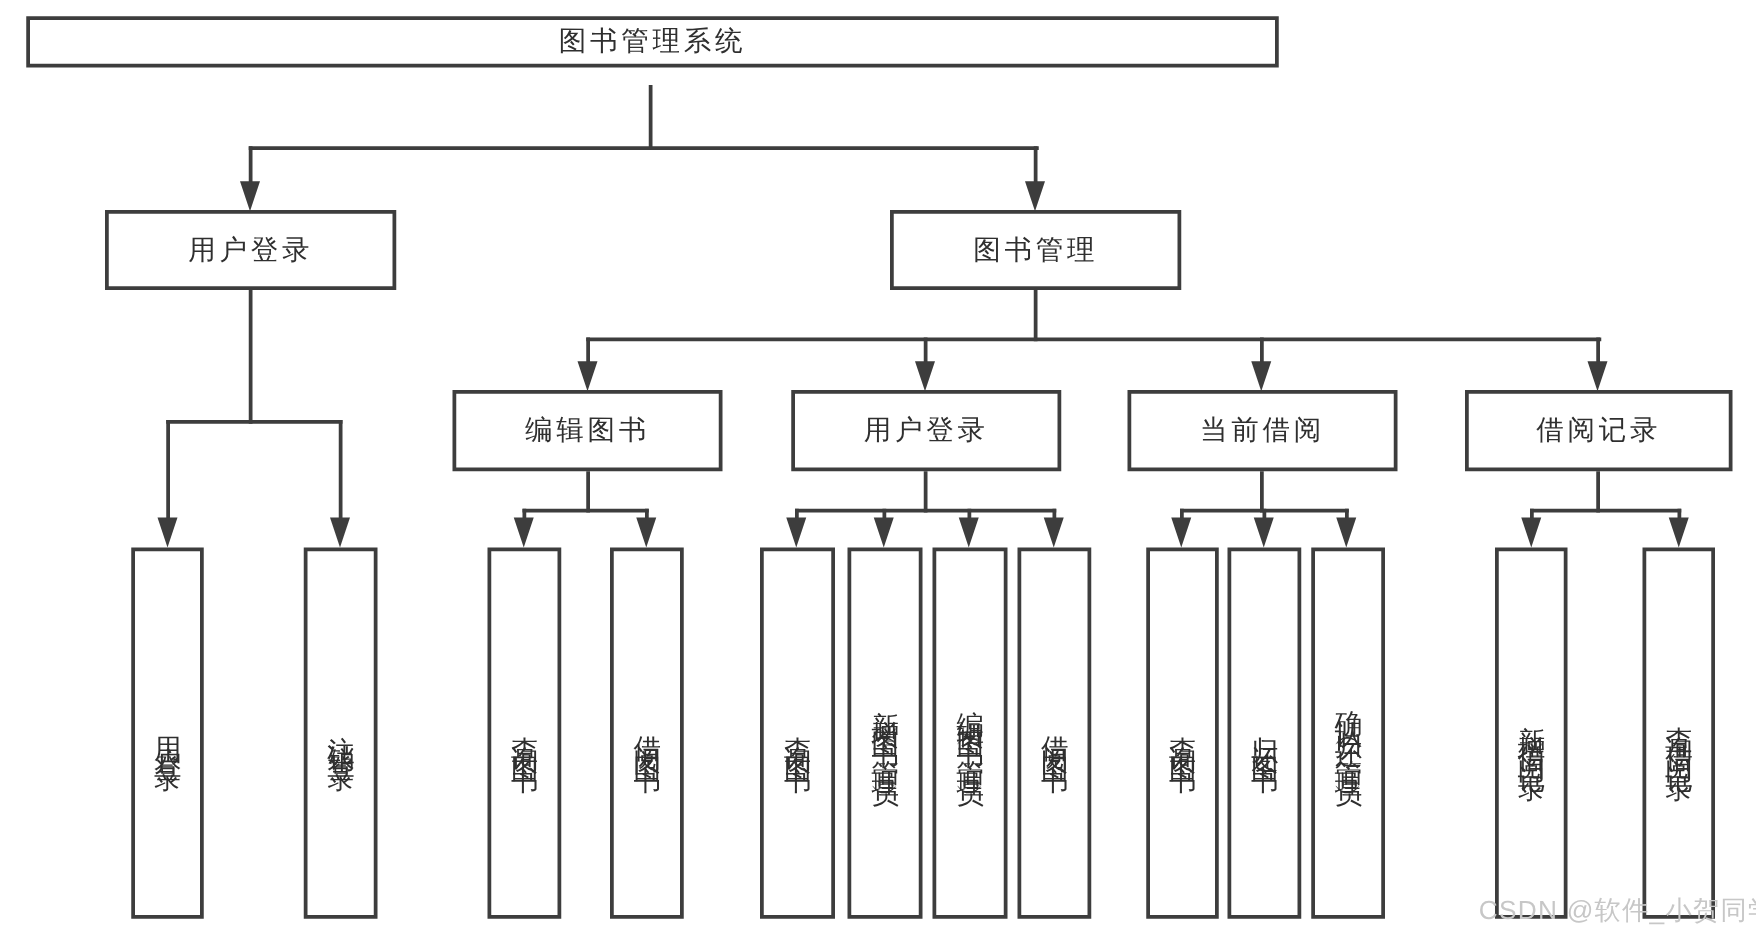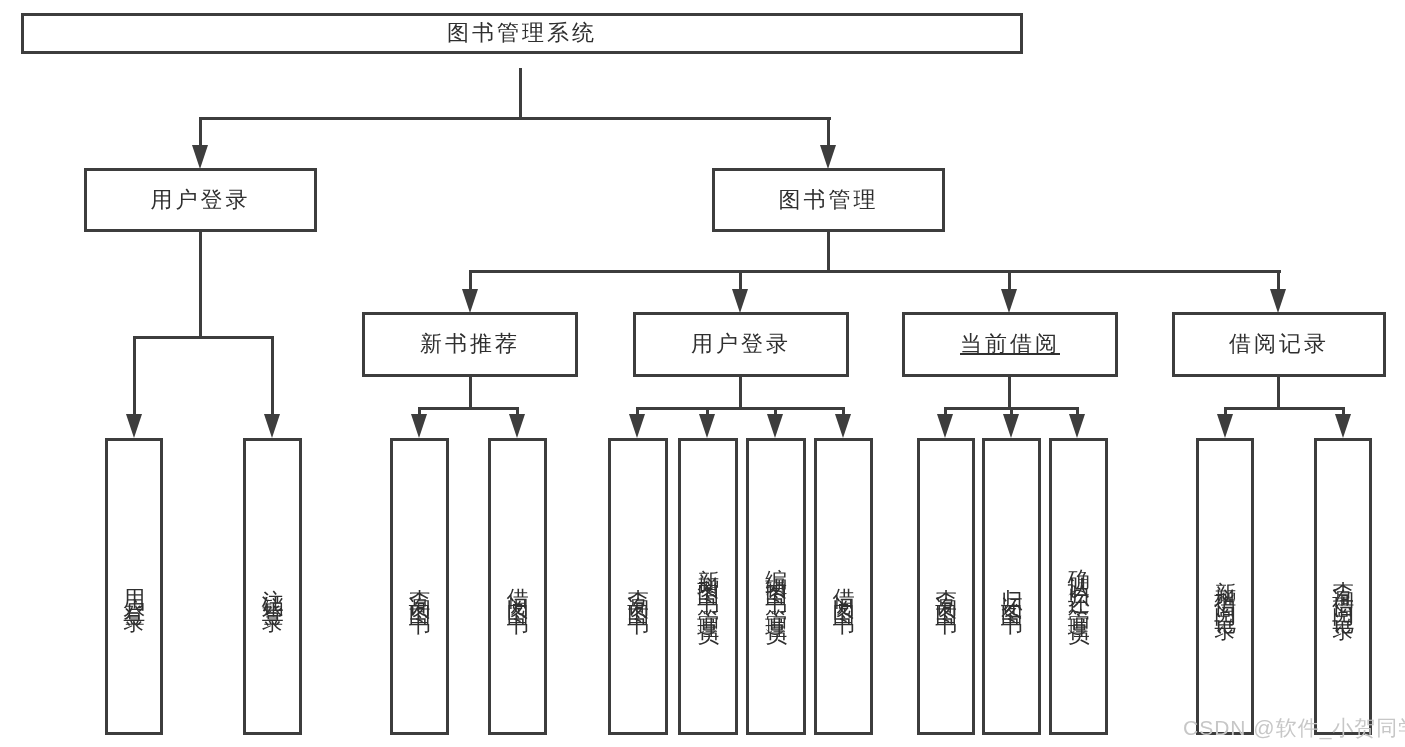--- a/index.html
+++ b/index.html
@@ -52,26 +52,26 @@
 </div>
 
 <div class="box" style="left:84px;top:168px;width:233px;height:64px;">
   <span>用户登录</span>
 </div>
 <div class="box" style="left:712px;top:168px;width:233px;height:64px;">
   <span>图书管理</span>
 </div>
 
 <div class="box" style="left:362px;top:312px;width:216px;height:65px;">
-  <span>新书推荐</span>
+  <span>编辑图书</span>
 </div>
 <div class="box" style="left:633px;top:312px;width:216px;height:65px;">
   <span>用户登录</span>
 </div>
-<div class="box" style="left:902px;top:312px;width:216px;height:65px;text-decoration:underline;">
+<div class="box" style="left:902px;top:312px;width:216px;height:65px;">
   <span>当前借阅</span>
 </div>
 <div class="box" style="left:1172px;top:312px;width:214px;height:65px;">
   <span>借阅记录</span>
 </div>
 
 <div class="box vbox" style="left:105px;top:438px;width:58px;height:297px;">
   <span>用户登录</span>
 </div>
 <div class="box vbox" style="left:243px;top:438px;width:59px;height:297px;">

